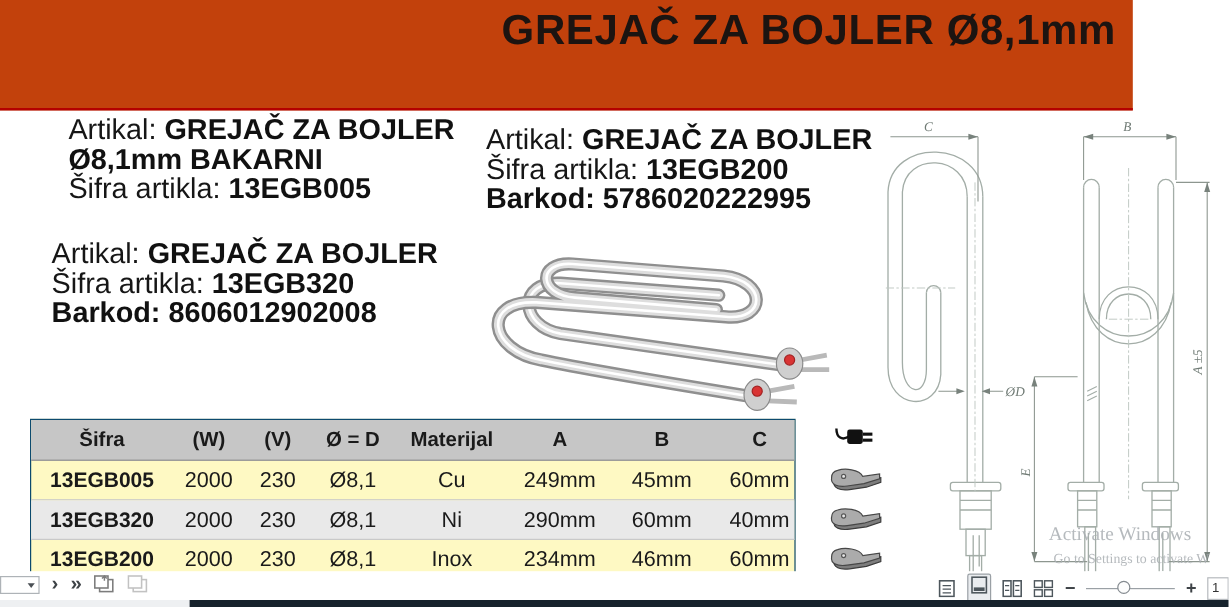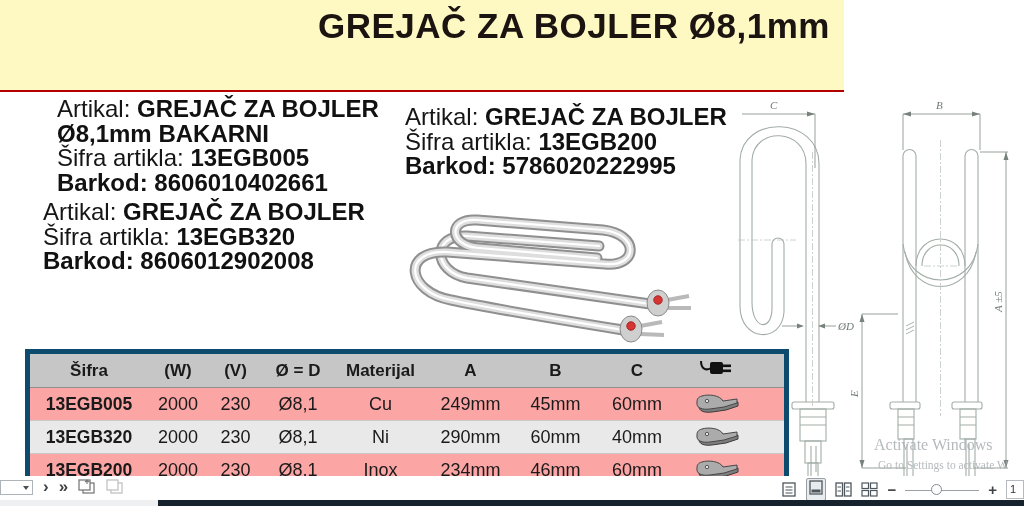--- a/index.html
+++ b/index.html
@@ -1,29 +1,29 @@
 <!DOCTYPE html>
 <html><head>
 <meta charset="utf-8">
 <style>
   html,body{margin:0;padding:0;background:#fff;}
   .page{position:relative;width:1024px;height:506px;overflow:hidden;background:#fff;
         font-family:"Liberation Sans",sans-serif;color:#1a1a1a;}
   
-  .banner{position:absolute;left:0;top:0;width:844px;height:92px;background:#fef9c3;
+  .banner{position:absolute;left:0;top:0;width:944px;height:92px;background:#c2410c;
           border-bottom:2px solid #b40000;box-sizing:border-box;text-align:right;
           padding:6px 14px 0 0;}
   .banner .t{font-weight:bold;font-size:35px;line-height:40px;color:#1c1411;
              letter-spacing:0.5px;white-space:nowrap;}
   
   .pinfo{position:absolute;font-size:24px;line-height:24.5px;color:#161616;white-space:nowrap;}
   .pinfo b{font-weight:bold;color:#111;}
   
-  .spec{position:absolute;left:25px;top:349px;width:764px;border:5px solid #0c4a6e;
-        box-sizing:border-box;background:#fca5a5;}
+  .spec{position:absolute;left:25px;top:349px;width:638px;border:1px solid #0c4a6e;
+        box-sizing:border-box;background:#fef9c3;}
   .trow{display:grid;grid-template-columns:118px 60px 55px 70px 95px 85px 85px 78px 79px;
         align-items:center;height:32px;}
   .thead{background:#c6c6c6;height:33px;font-weight:bold;font-size:17px;border-bottom:1px solid #8f8f8f;}
   .trow>div{text-align:center;font-size:18px;overflow:hidden;}
   .thead>div{font-size:17px;}
   .trow .sifra{font-weight:bold;font-size:17.5px;}
   .r-alt{background:#e9e9e9;}
   .r-sep{border-bottom:1px solid #c9c9c9;}
   
   .statusbar{position:absolute;left:0;top:476px;width:1024px;height:24px;background:#fff;}
@@ -56,22 +56,20 @@
   <div class="banner">
     <div class="t">GREJAČ ZA BOJLER Ø8,1mm</div>
   </div>
 
   <div class="pinfo" style="left:57px;top:97px;">
     <div><span>Artikal:</span>
          <b>GREJAČ ZA BOJLER</b></div>
     <div><b>Ø8,1mm BAKARNI</b></div>
     <div><span>Šifra artikla:</span>
          <b>13EGB005</b></div>
-    <div><b>Barkod:</b>
-         <b>8606010402661</b></div>
   </div>
 
   <div class="pinfo" style="left:43px;top:200px;">
     <div><span>Artikal:</span>
          <b>GREJAČ ZA BOJLER</b></div>
     <div><span>Šifra artikla:</span>
          <b>13EGB320</b></div>
     <div><b>Barkod:</b>
          <b>8606012902008</b></div>
   </div>

